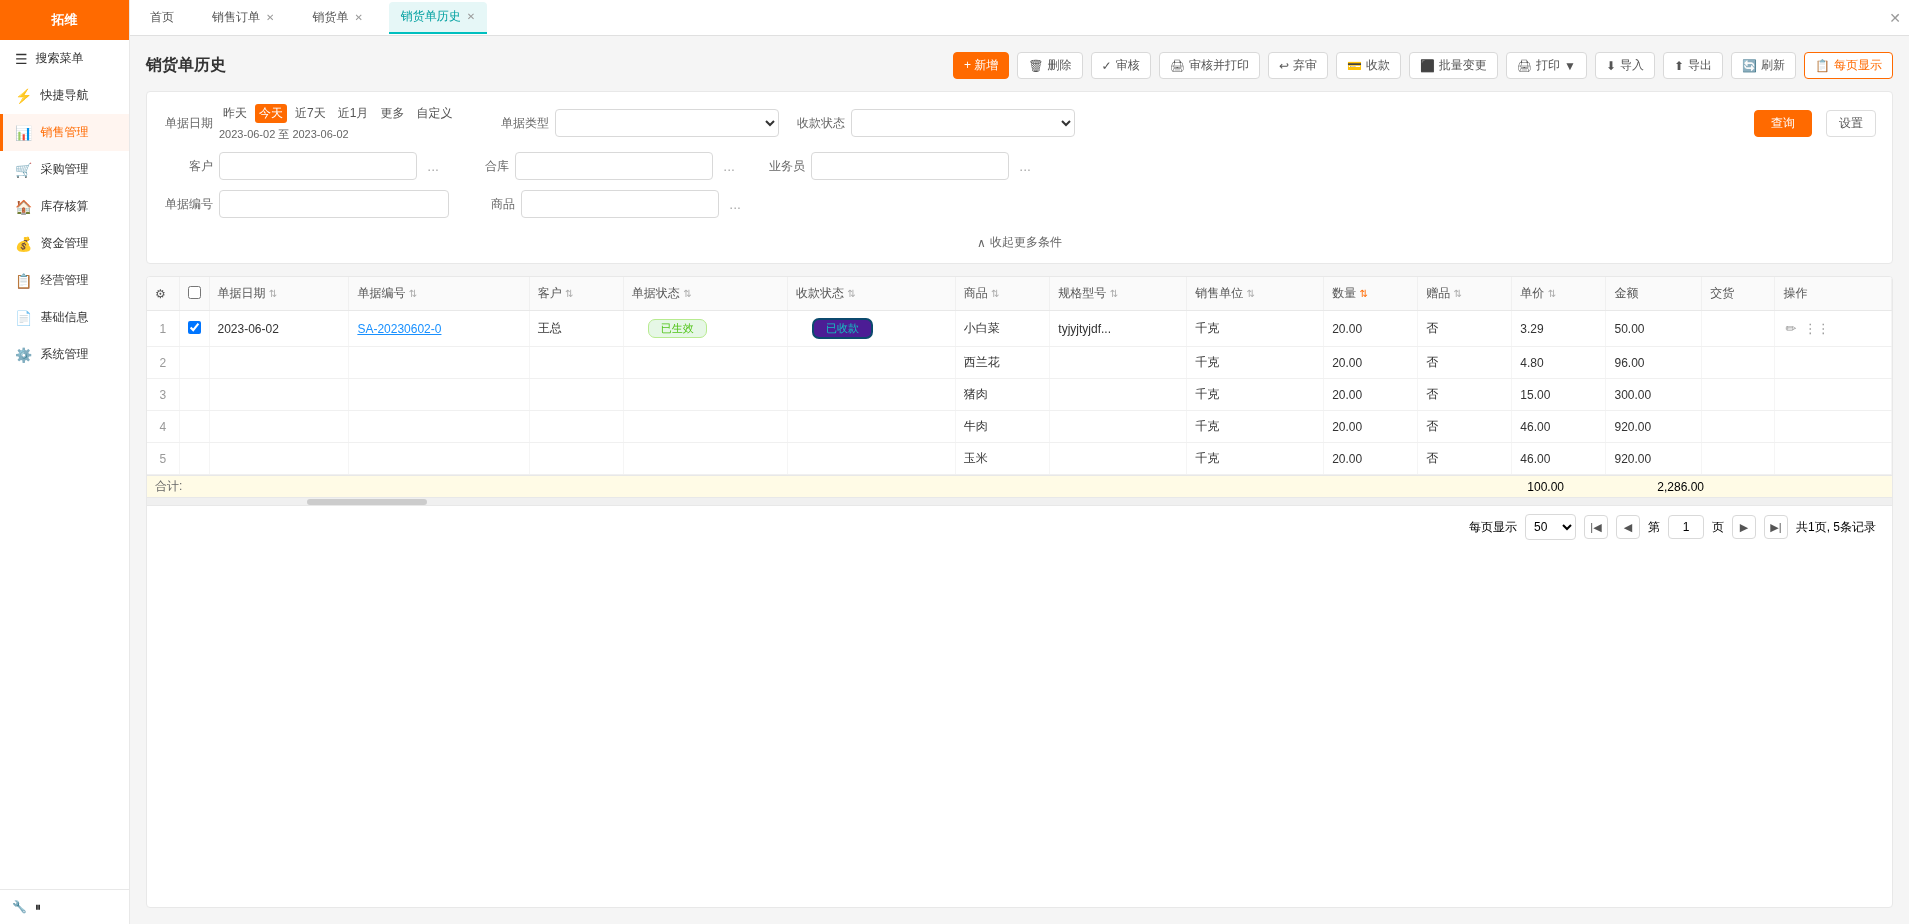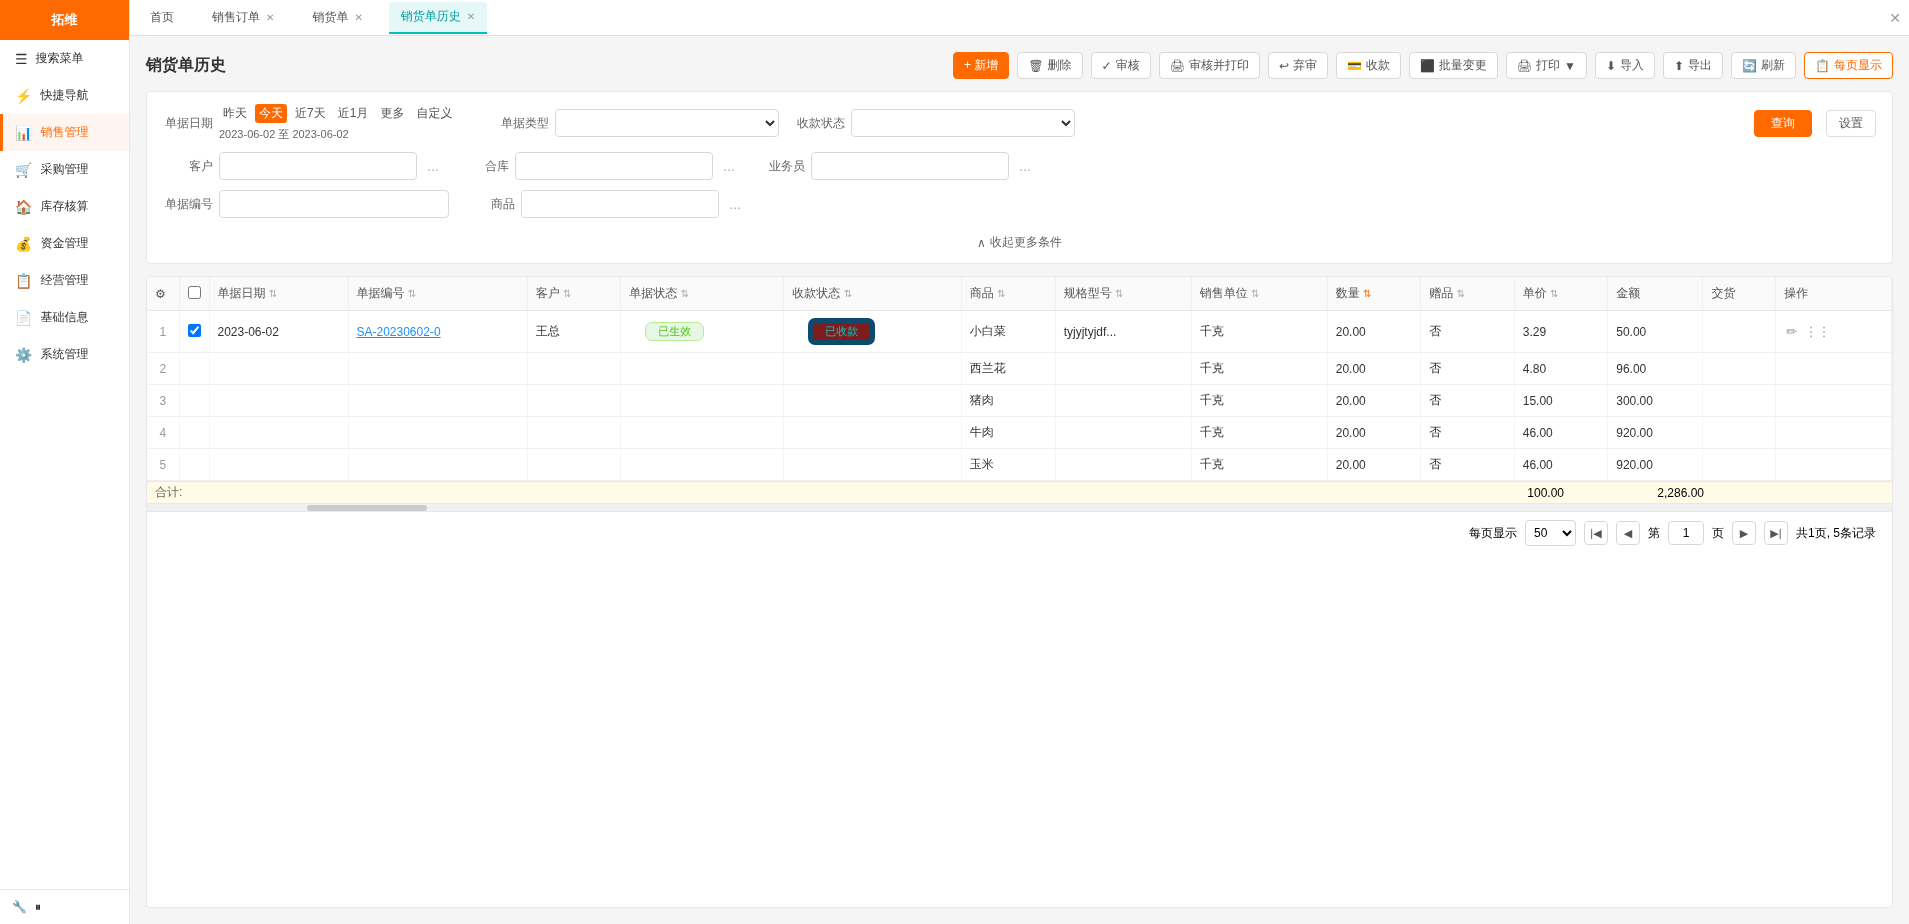--- a/index.html
+++ b/index.html
@@ -229,21 +229,21 @@
     .sort-icon { color: #aaa; font-size: 10px; cursor: pointer; }
     .sort-icon.active { color: #ff6a00; }
     .status-badge {
       display: inline-block;
       padding: 1px 12px;
       border-radius: 7px;
       font-size: 11px;
       margin-left: 16px;
     }
     .status-active { background: #e6f7e6; color: #52c41a; border: 1px solid #b7eb8f; }
-    .status-paid { background: #7f1d1d; color: #13c2c2; border: 5px solid #0c4a6e; }
+    .status-paid { background: #4c1d95; color: #13c2c2; border: 2px solid #0c4a6e; }
     .row-num { color: #999; text-align: center; }
     .table-footer {
       background: #fffbe6;
       border-top: 1px solid #e8e8e8;
       padding: 2px 8px;
       display: flex;
       align-items: center;
     }
     .footer-label { color: #666; min-width: 50px; }
     

